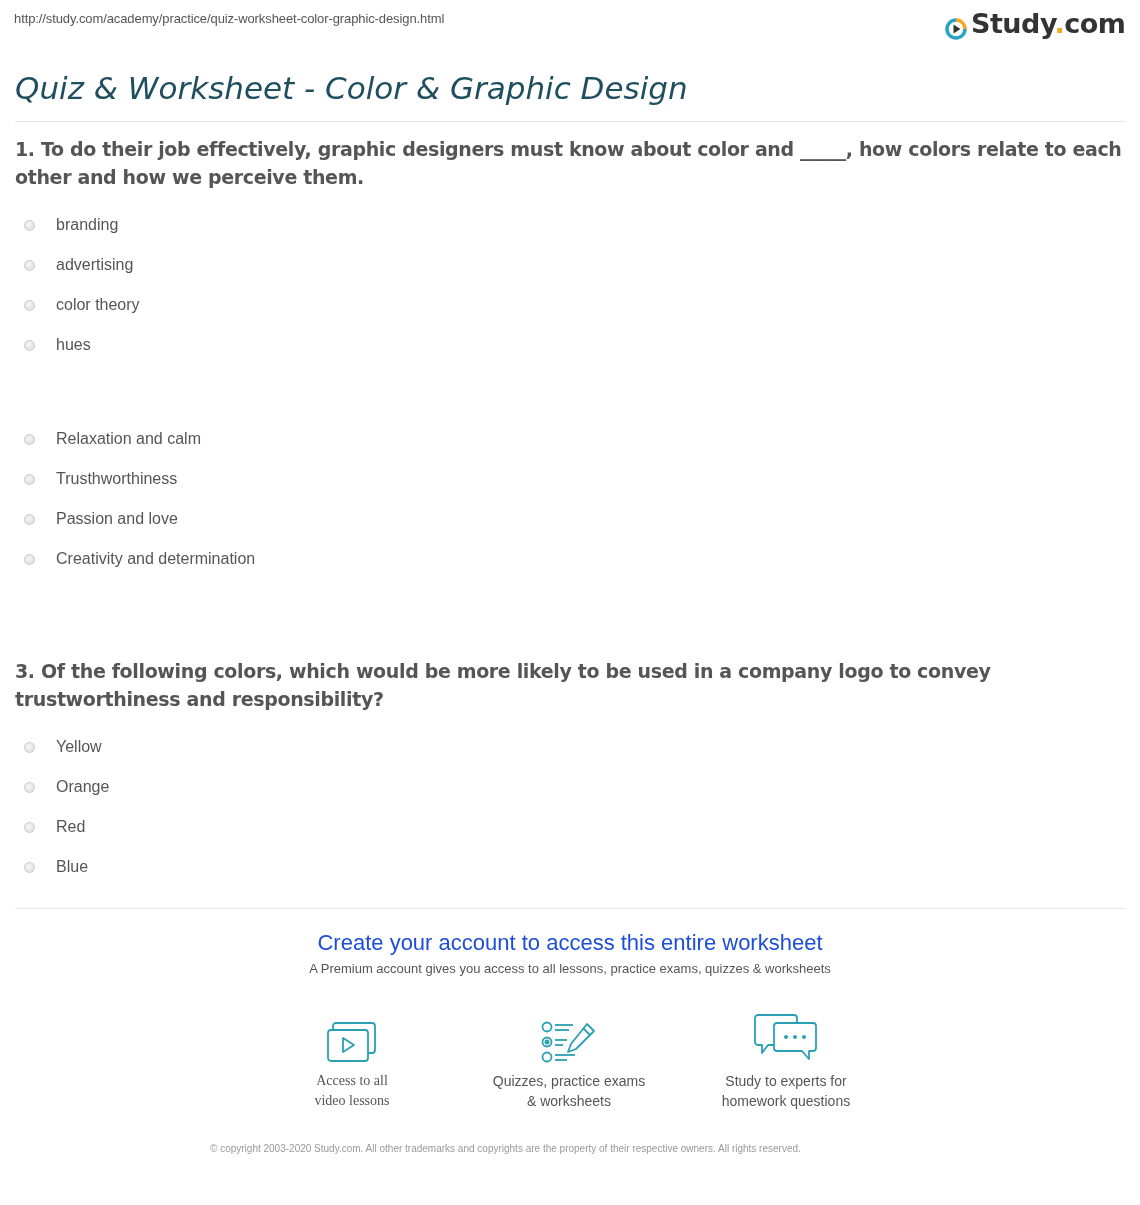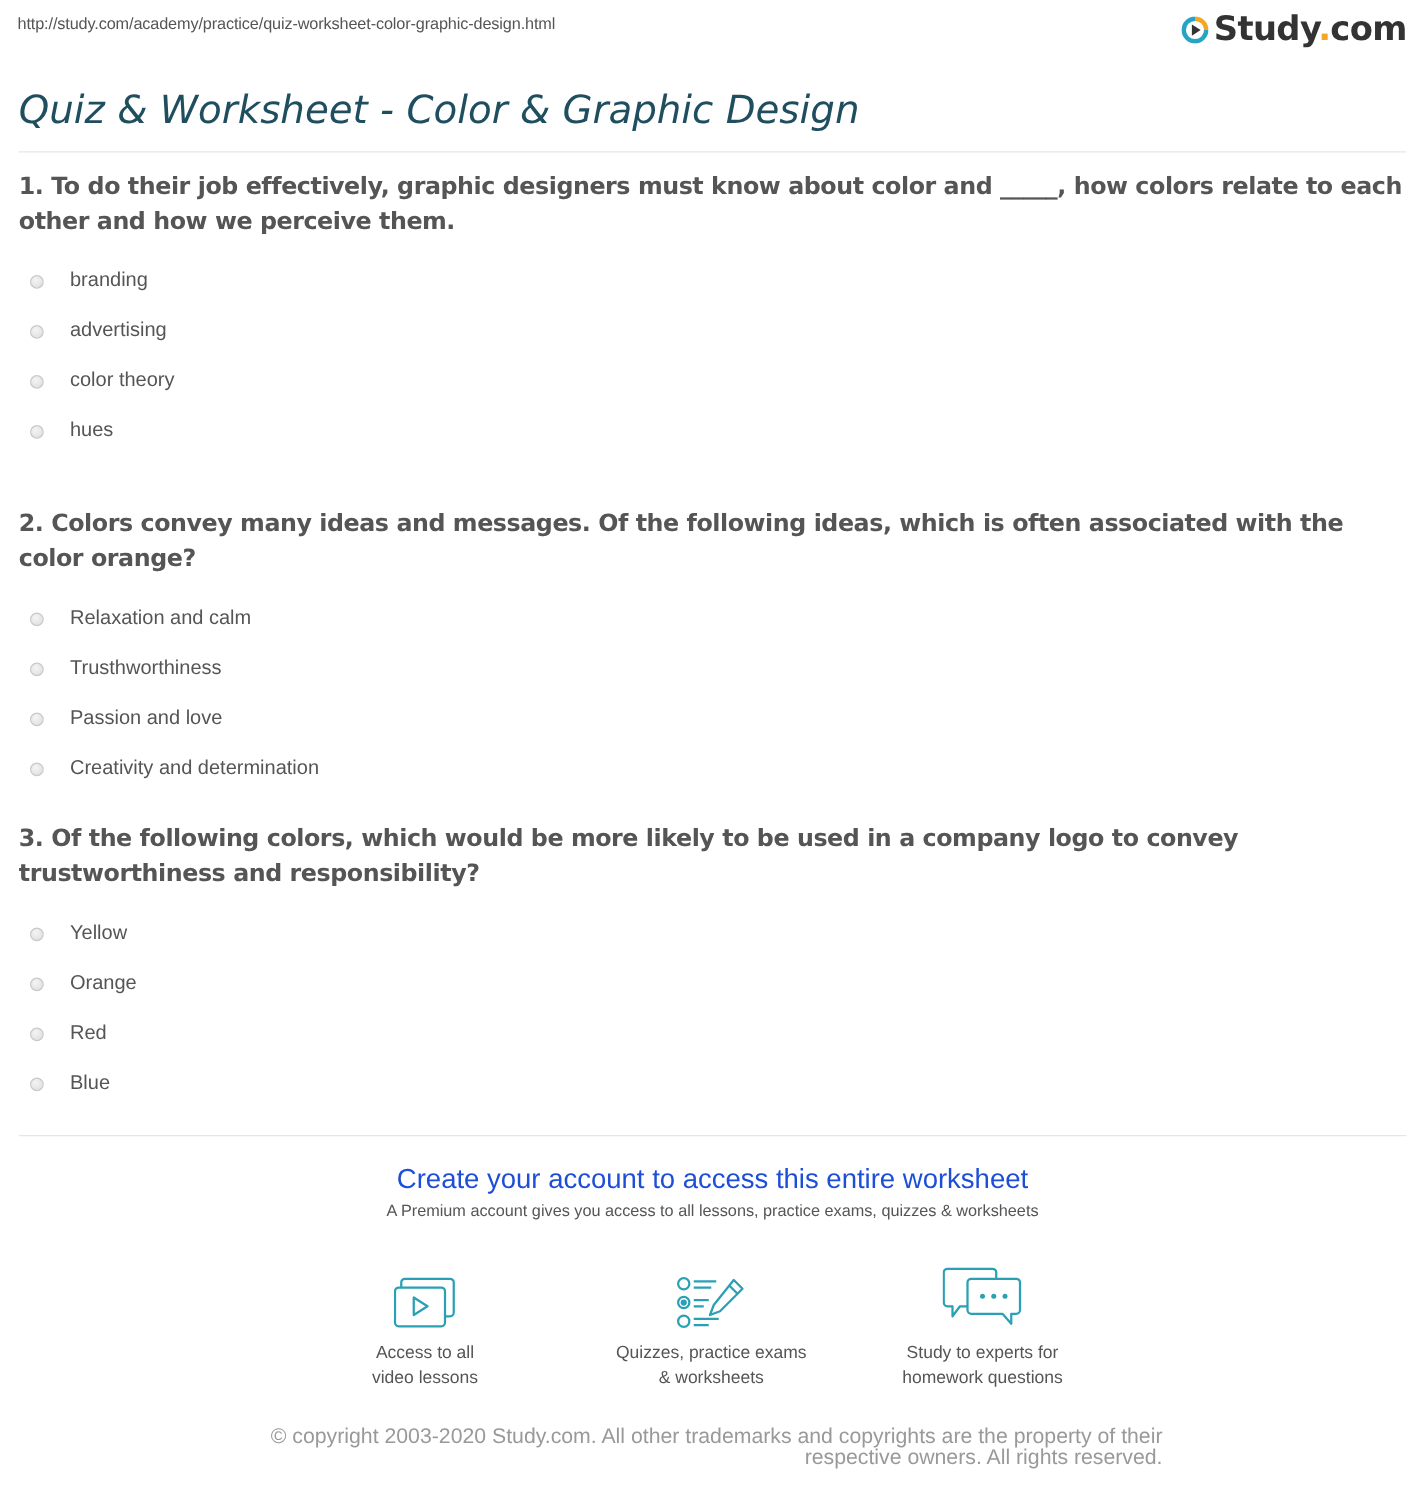--- a/index.html
+++ b/index.html
@@ -1,21 +1,21 @@
 <!DOCTYPE html>
 <html><head>
 <meta charset="utf-8">
 <style>
   * { box-sizing: border-box; margin: 0; padding: 0; }
   html, body { width: 1140px; height: 1205px; background: #ffffff; overflow: hidden; }
   body { font-family: "Liberation Sans", "DejaVu Sans", sans-serif; color: #555; position: relative; }
 
   .url { position: absolute; left: 14px; top: 11px; font-size: 13px; color: #555; letter-spacing: -0.1px; }
 
-  .logo { position: absolute; left: 945px; top: 8px; height: 32px; display: flex; align-items: center; }
+  .logo { position: absolute; left: 945px; top: 8px; height: 32px; display: flex; align-items: flex-end; }
   .logo .mark { width: 22px; height: 22px; position: relative; margin-right: 4px; }
   .logo .word { font-family: "DejaVu Sans", sans-serif; font-size: 27px; font-weight: bold; color: #333; letter-spacing: -0.5px; line-height: 32px; }
   .logo .dot { color: #f5a623; }
 
   .title { position: absolute; left: 15px; top: 70px; font-size: 31px; color: #1f4e5f; font-weight: normal; letter-spacing: 0; font-family: "DejaVu Sans", sans-serif; font-style: italic; }
   .rule { position: absolute; left: 15px; right: 15px; height: 1px; background: #e6e6e6; }
   .rule.top { top: 121px; }
   .rule.bottom { top: 908px; }
 
   .question { position: absolute; left: 15px; width: 1110px; }
@@ -28,21 +28,21 @@
 
   .cta { position: absolute; left: 0; right: 0; top: 930px; text-align: center; }
   .cta-title { font-size: 22px; color: #1d4ed8; font-weight: normal; display: inline-block; cursor: pointer; }
   .cta-sub { font-size: 13px; color: #555; margin-top: 5px; }
 
   .features { position: absolute; top: 1013px; left: 0; width: 1140px; }
   .feature { position: absolute; width: 200px; text-align: center; }
   .feature .icon { height: 50px; display: flex; justify-content: center; align-items: flex-end; }
   .feature .label { font-size: 14px; color: #555; line-height: 20px; margin-top: 8px; }
 
-  .copyright { position: absolute; left: 210px; width: 720px; top: 1140px; text-align: right; font-size: 17px; color: #999; line-height: 17px; }
+  .copyright { position: absolute; left: 210px; width: 720px; top: 1140px; text-align: left; font-size: 10px; color: #999; line-height: 17px; }
 </style>
 </head>
 <body>
 
 <div class="url">http://study.com/academy/practice/quiz-worksheet-color-graphic-design.html</div>
 
 <div class="logo">
   <span class="mark">
     <svg width="22" height="22" viewBox="0 0 22 22">
       <path d="M11 2 A9 9 0 1 0 20 11" fill="none" stroke="#29a3c4" stroke-width="3.5"></path>
@@ -74,21 +74,20 @@
         <span class="choice-label">color theory</span>
       </li>
     <li class="choice">
         <span class="radio"></span>
         <span class="choice-label">hues</span>
       </li>
   </ul>
 </section>
 
 <section class="question" style="top:405px;">
-  <div class="q-text">2. Colors convey many ideas and messages. Of the following ideas, which is often associated with the color orange?</div>
   <ul class="choices">
     <li class="choice">
         <span class="radio"></span>
         <span class="choice-label">Relaxation and calm</span>
       </li>
     <li class="choice">
         <span class="radio"></span>
         <span class="choice-label">Trusthworthiness</span>
       </li>
     <li class="choice">
@@ -125,21 +124,21 @@
 </section>
 
 <div class="rule bottom"></div>
 
 <div class="cta">
   <a class="cta-title">Create your account to access this entire worksheet</a>
   <div class="cta-sub">A Premium account gives you access to all lessons, practice exams, quizzes &amp; worksheets</div>
 </div>
 
 <div class="features">
-  <div class="feature" style="left:240px;">
+  <div class="feature" style="left:252px;font-family:Liberation Serif, serif;">
     <div class="icon">
       <svg width="50" height="42" viewBox="0 0 50 42" fill="none" stroke="#2aa0b4" stroke-width="1.8">
         <rect x="6" y="2" width="42" height="30" rx="3"></rect>
         <rect x="1" y="9" width="40" height="31" rx="3" fill="#fff"></rect>
         <polygon points="16,17 16,31 27,24" stroke-linejoin="round"></polygon>
       </svg>
     </div>
     <div class="label">
       <div>Access to all</div>
       <div>video lessons</div>

